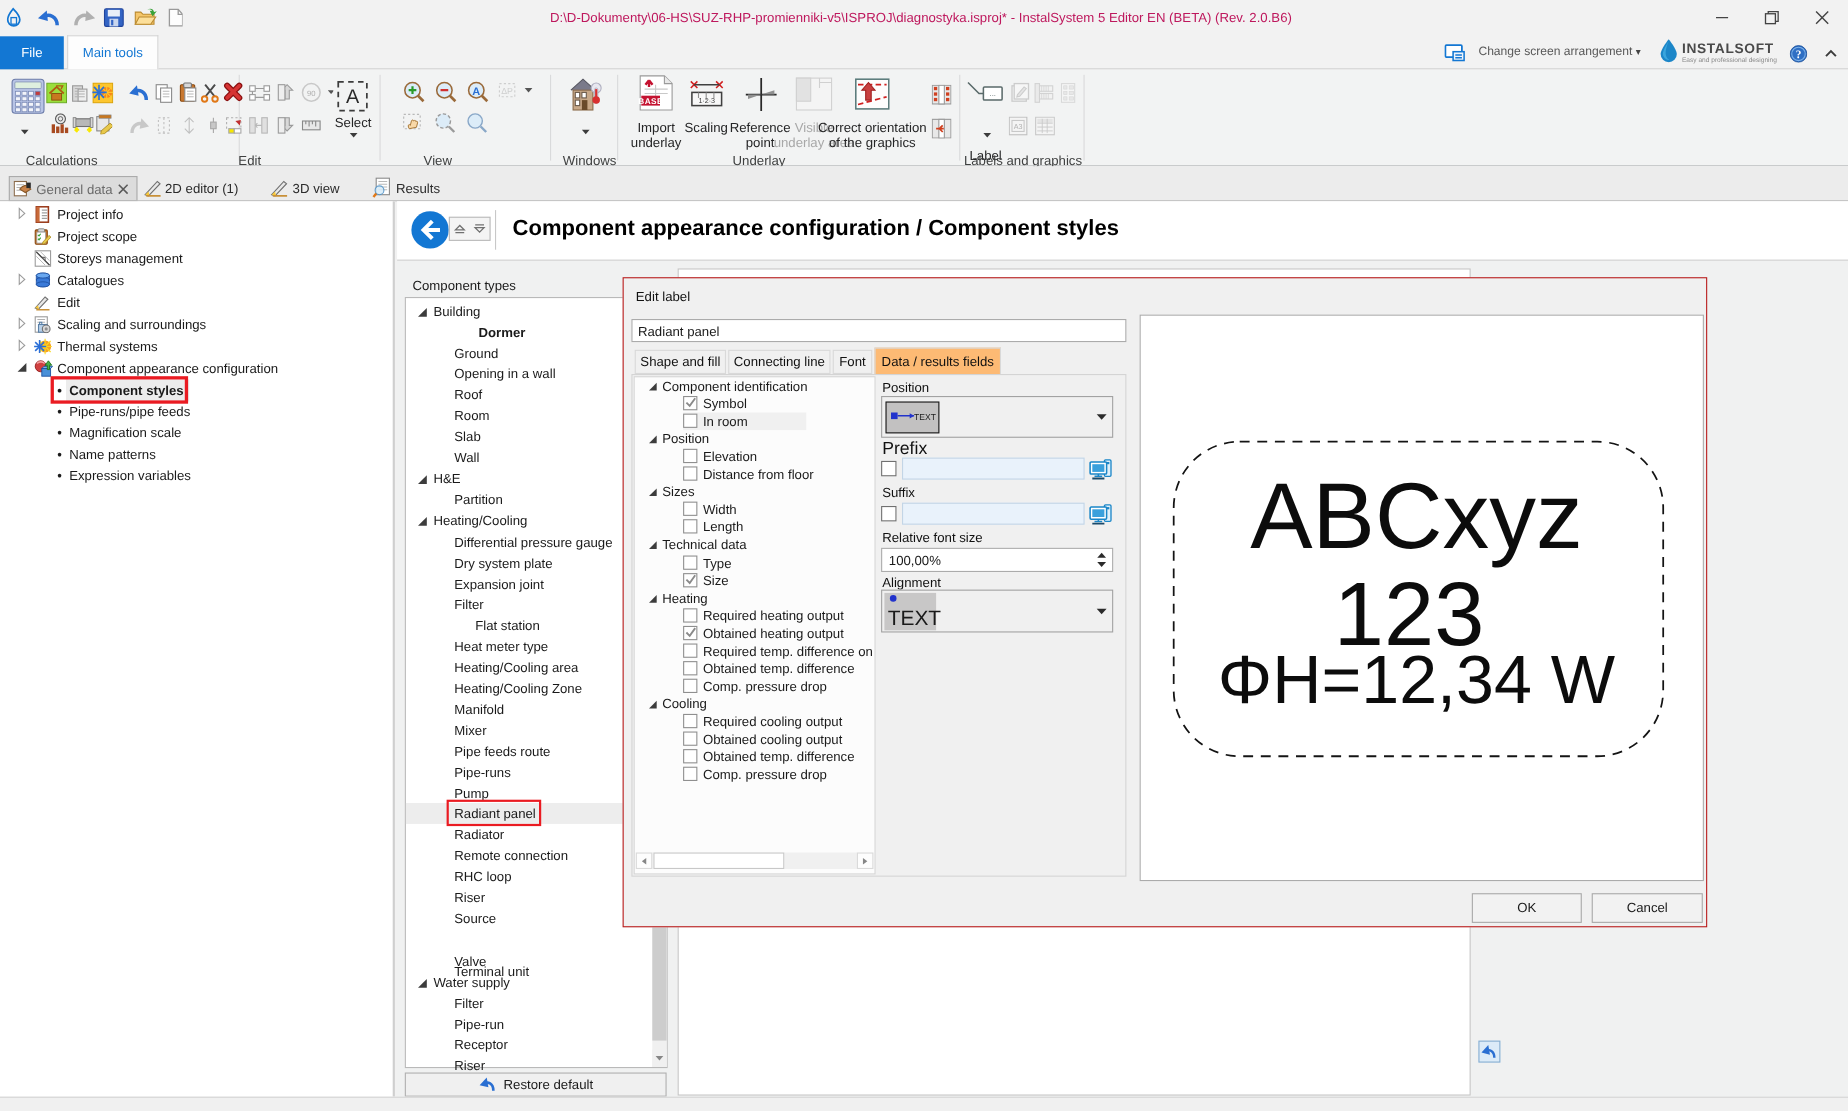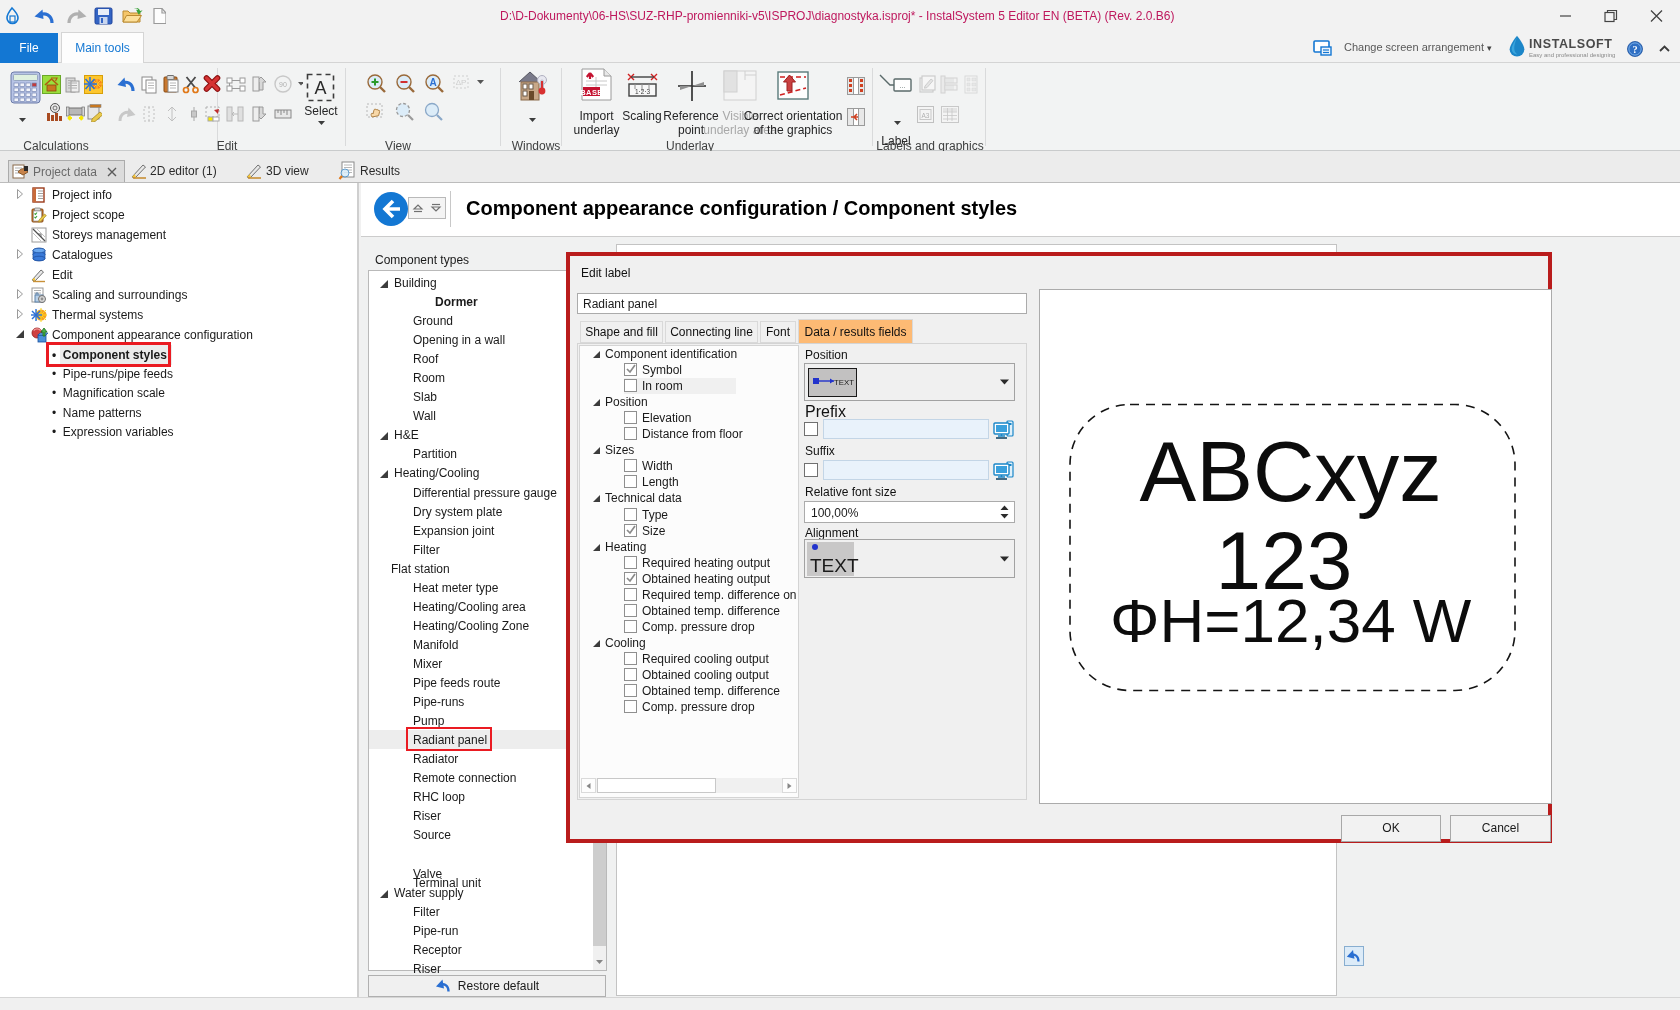--- a/index.html
+++ b/index.html
@@ -31,21 +31,21 @@
 
 #content { left:361px; top:183px; width:1319px; height:814px; background:#f0f1f1; }
 #cheader { left:361px; top:183px; width:1319px; height:54px; background:#fff; border-bottom:1px solid #cccccc; }
 #ctitle { left:466px; top:197px; font-size:20px; font-weight:bold; color:#000; }
 #whitebox { left:616px; top:244px; width:721px; height:752px; background:#fff; border:1px solid #c3c3c3; }
 #comptypes-label { left:375px; top:253px; font-size:12px; }
 #complist { left:368px; top:270px; width:239px; height:701px; background:#fff; border:1px solid #b9b9b9; }
 .crow { position:absolute; font-size:12px; white-space:nowrap; }
 #restorebtn { left:368px; top:975px; width:238px; height:22px; background:#f0f0f0; border:1px solid #b0b0b0; text-align:center; font-size:12px; line-height:20px; }
 
-#dialog { left:566px; top:252px; width:986px; height:591px; background:#f0f0f0; border:4px solid #b91c1c; }
+#dialog { left:566px; top:252px; width:986px; height:591px; background:#f0f0f0; border:1px solid #b91c1c; }
 .dlabel { position:absolute; font-size:12px; color:#111; }
 .dtab { position:absolute; top:65px; height:22px; background:#f0f0f0; border:1px solid #d9d9d9; font-size:12px; text-align:center; line-height:21px; color:#111; }
 .chk { position:absolute; width:13px; height:13px; background:#fff; border:1px solid #8f8f8f; }
 .ddown { position:absolute; background:#f0f0f0; border:1px solid #a2a2a2; }
 
 #statusbar { left:0; top:997px; width:1680px; height:13px; background:#f0f0f0; border-top:1px solid #d5d5d5; }
 .redbox { position:absolute; border:3px solid #ea1b22; background:transparent; }
 </style>
 </head>
 <body>
@@ -482,21 +482,21 @@
 <svg class="abs" style="left:12px; top:163px;" width="17" height="17" viewBox="0 0 17 17">
 <rect x="1" y="2" width="11" height="13" fill="#fff" stroke="#8a6a4a"></rect>
 <g stroke="#b0b0b0">
       <line x1="3" y1="5" x2="10" y2="5"></line>
       <line x1="3" y1="7.5" x2="10" y2="7.5"></line>
       <line x1="3" y1="10" x2="10" y2="10"></line>
     </g>
 <path d="M6 9 c3-4 6-4 8-2 l2 2 -5 3Z" fill="#c8834a" stroke="#8a5a2a"></path>
 <rect x="12" y="3" width="4" height="5" fill="#2a2a2a"></rect>
 </svg>
-<div class="abs doctab" style="left:33px; top:165px; color:#6a6a6a;">Project data</div>
+<div class="abs doctab" style="left:33px; top:165px; color:#6a6a6a;">General data</div>
 <svg class="abs" style="left:106px; top:166px;" width="12" height="12" viewBox="0 0 12 12">
     <path d="M2 2 L10 10 M10 2 L2 10" stroke="#5a5a5a" stroke-width="1.4"></path>
   </svg>
 <svg class="abs" style="left:130px; top:162px;" width="18" height="18" viewBox="0 0 18 18">
 <path d="M2 15 L13 3 l2.5 2 L5 16Z" fill="#e8e8e8" stroke="#707070"></path>
 <path d="M2 15 L6 16 5 12Z" fill="#f8c838"></path>
 <line x1="3" y1="16" x2="16" y2="16" stroke="#c89038" stroke-width="1.6"></line>
 </svg>
 <div class="abs doctab" style="left:150px; top:164px;">2D editor (1)</div>
 <svg class="abs" style="left:245px; top:162px;" width="18" height="18" viewBox="0 0 18 18">
@@ -668,21 +668,21 @@
 <div class="crow" style="left:394px; top:428px;">H&amp;E</div>
 <div class="crow" style="left:413px; top:447px;">Partition</div>
 <svg class="abs" style="left:379px; top:469px;" width="10" height="10" viewBox="0 0 10 10">
     <path d="M9 1 L9 9 L1 9 Z" fill="#3c3c3c"></path>
   </svg>
 <div class="crow" style="left:394px; top:466px;">Heating/Cooling</div>
 <div class="crow" style="left:413px; top:486px;">Differential pressure gauge</div>
 <div class="crow" style="left:413px; top:505px;">Dry system plate</div>
 <div class="crow" style="left:413px; top:524px;">Expansion joint</div>
 <div class="crow" style="left:413px; top:543px;">Filter</div>
-<div class="crow" style="left:391px; top:562px;">Flat station</div>
+<div class="crow" style="left:432px; top:562px;">Flat station</div>
 <div class="crow" style="left:413px; top:581px;">Heat meter type</div>
 <div class="crow" style="left:413px; top:600px;">Heating/Cooling area</div>
 <div class="crow" style="left:413px; top:619px;">Heating/Cooling Zone</div>
 <div class="crow" style="left:413px; top:638px;">Manifold</div>
 <div class="crow" style="left:413px; top:657px;">Mixer</div>
 <div class="crow" style="left:413px; top:676px;">Pipe feeds route</div>
 <div class="crow" style="left:413px; top:695px;">Pipe-runs</div>
 <div class="crow" style="left:413px; top:714px;">Pump</div>
 <div class="abs" style="left:369px; top:730px; width:224px; height:19px; background:#ededed;"></div>
 <div class="crow" style="left:413px; top:733px;">Radiant panel</div>

